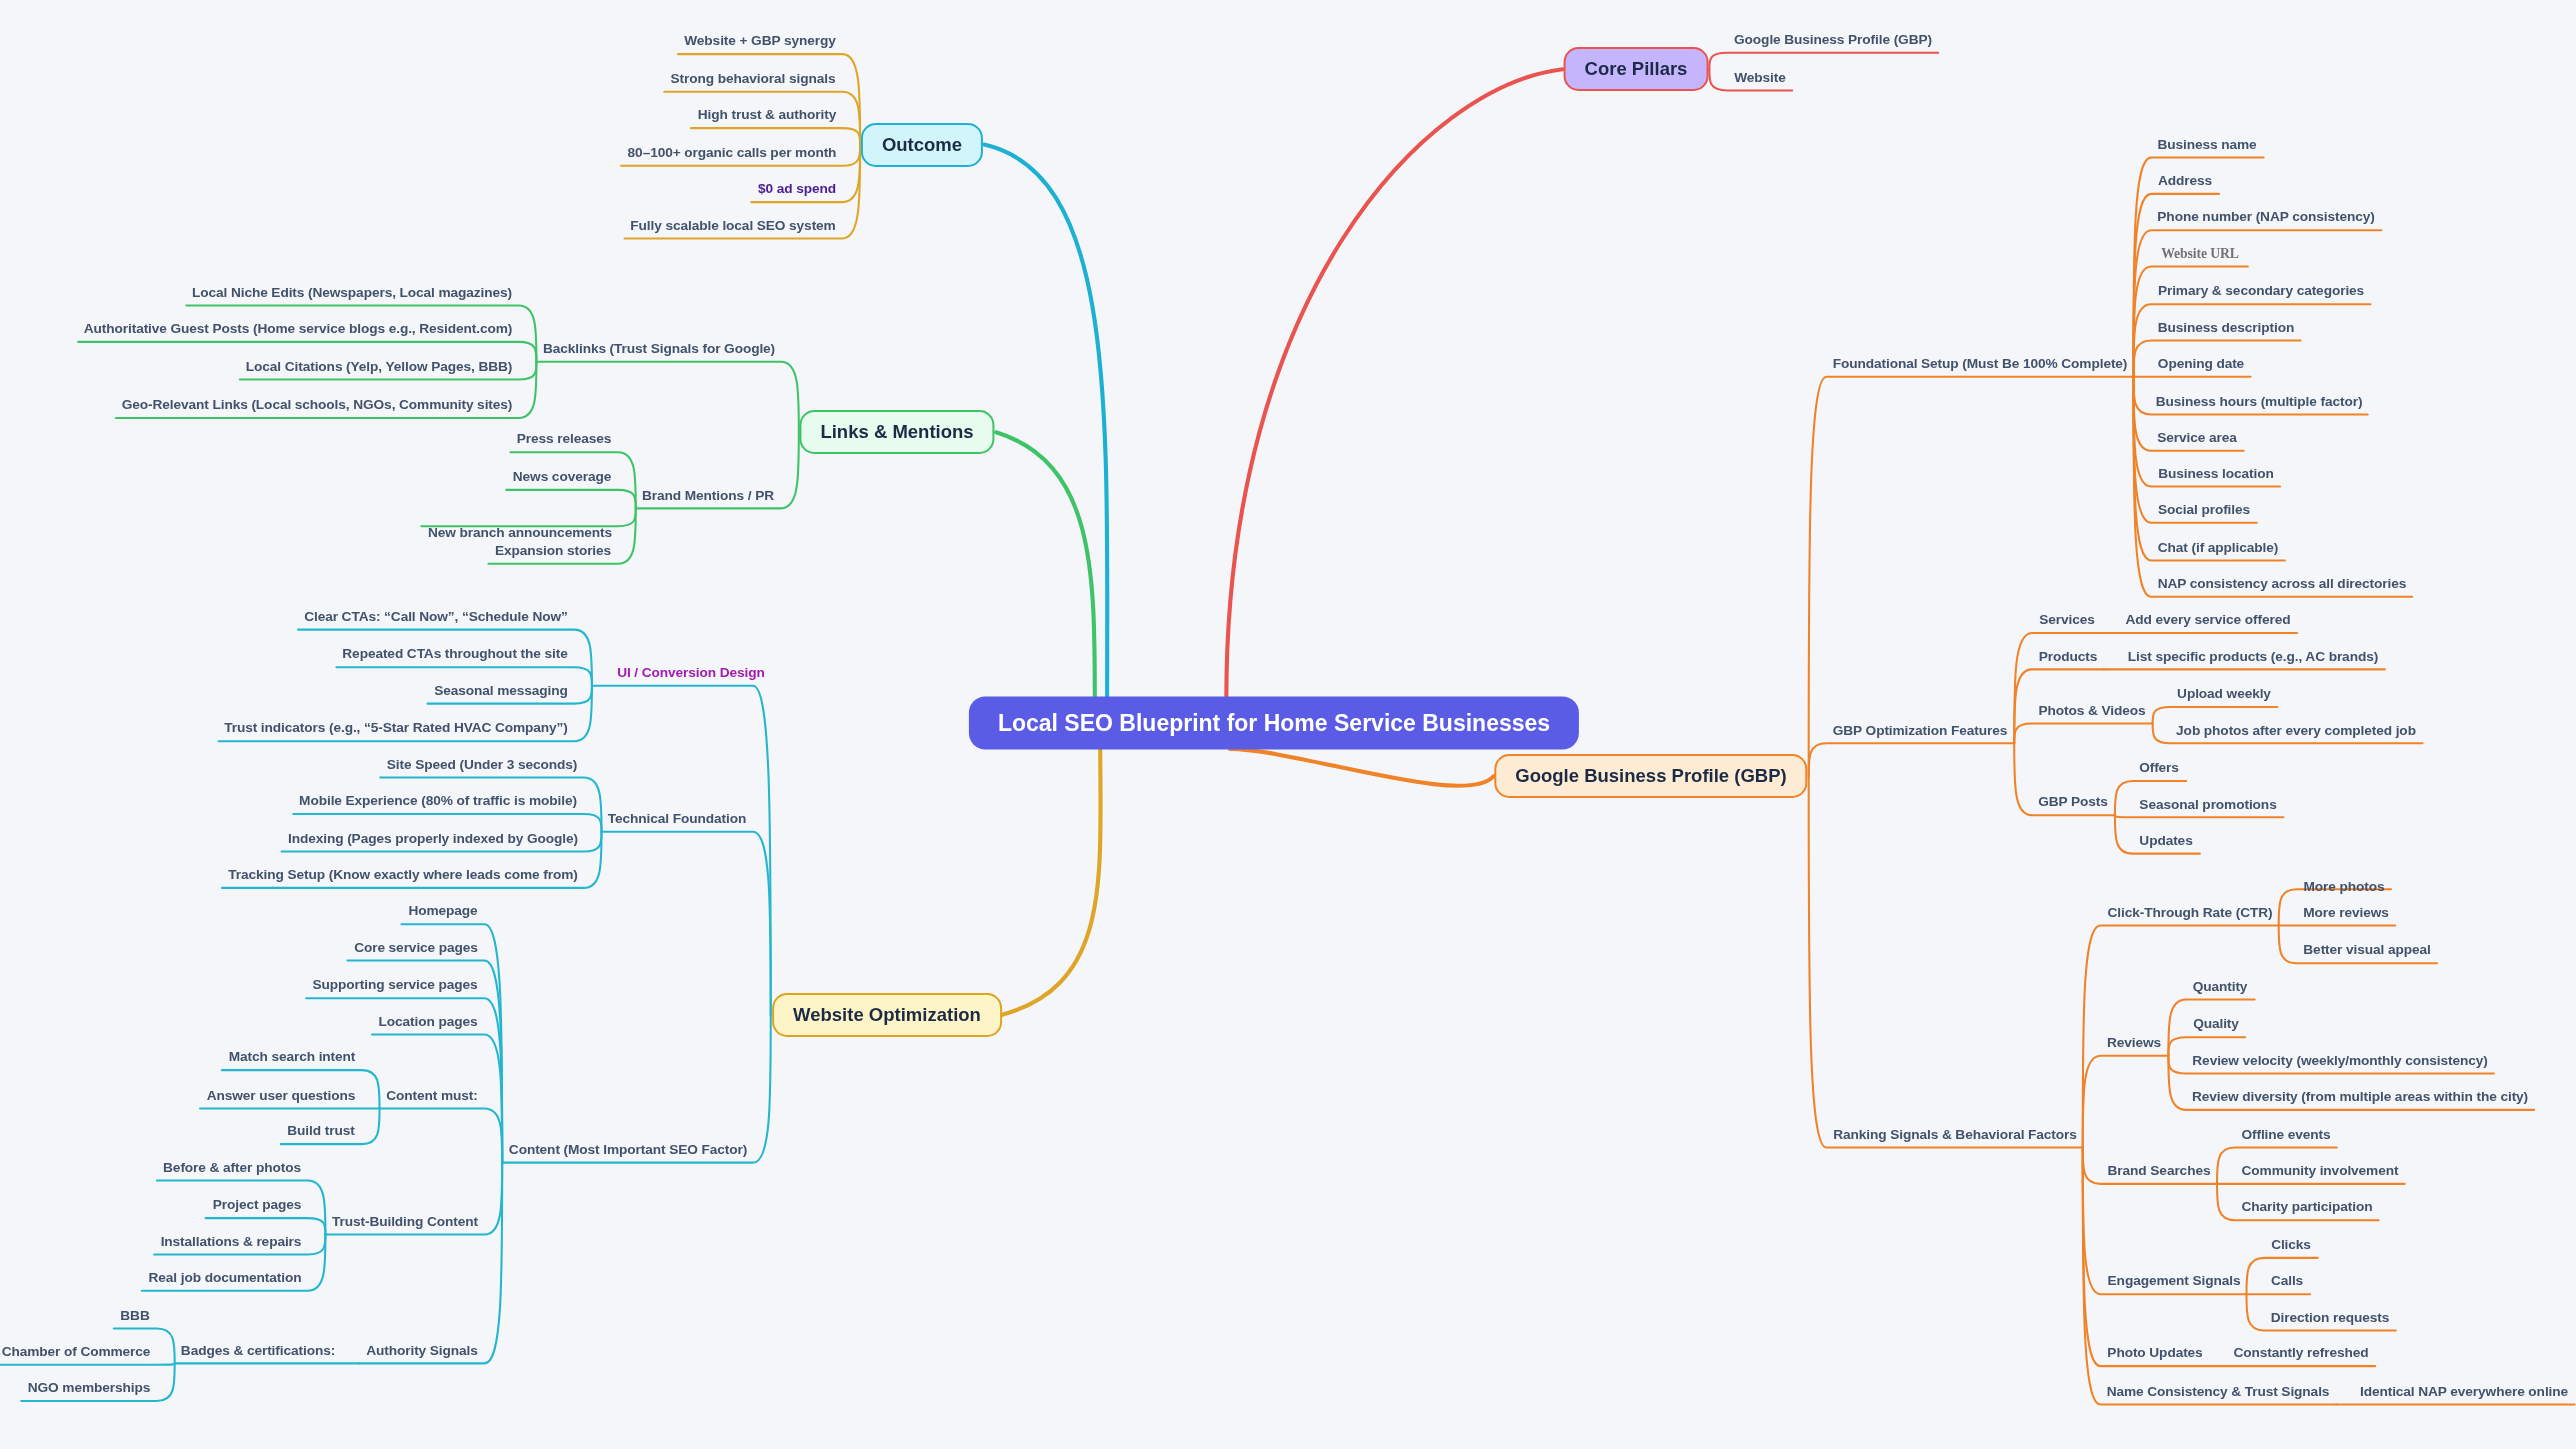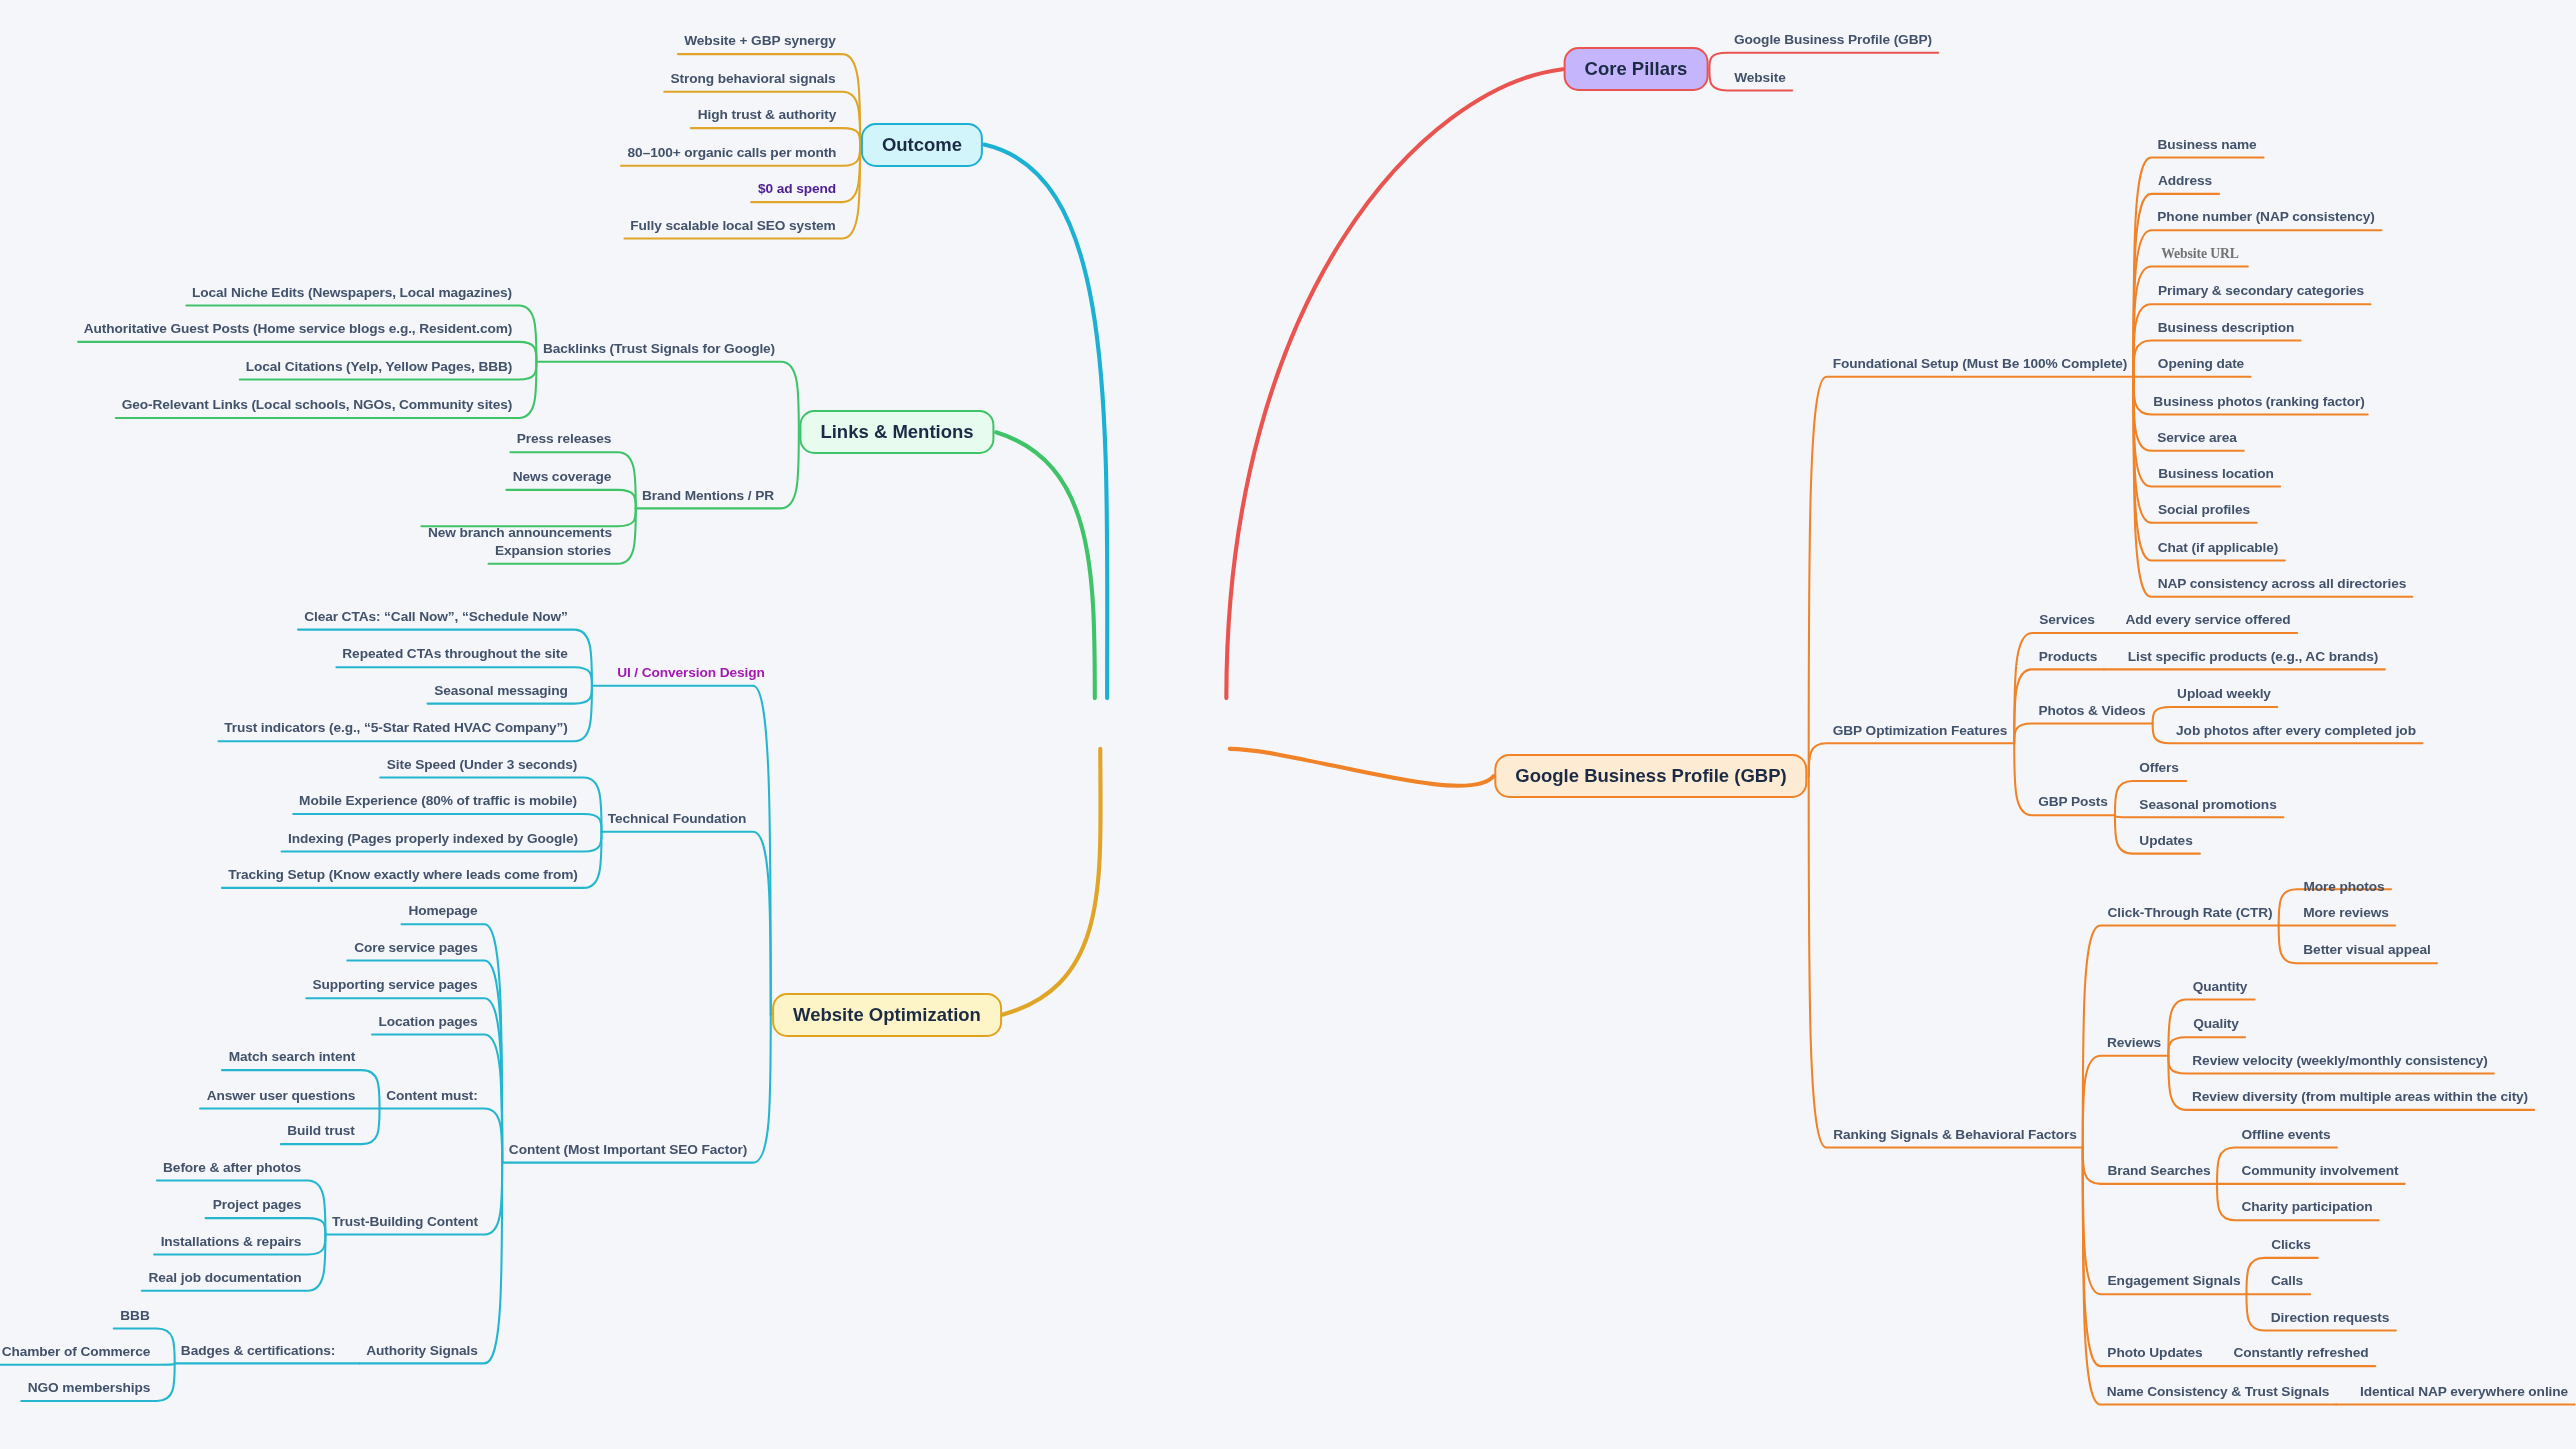--- a/index.html
+++ b/index.html
@@ -115,33 +115,34 @@
       <path d="M 475 1802 C 475 1787.6, 475 1778, 449 1778 L 300 1778" fill="none" stroke="#24b6cf" stroke-width="3" stroke-linecap="round"></path>
       <path d="M 475 1802 C 475 1819.4, 475 1831, 449 1831 L 225 1831" fill="none" stroke="#24b6cf" stroke-width="3" stroke-linecap="round"></path>
       <path d="M 475 1802 C 475 1851.2, 475 1884, 449 1884 L 207 1884" fill="none" stroke="#24b6cf" stroke-width="3" stroke-linecap="round"></path>
       <path d="M 733 1697 C 733 1872.8, 733 1990, 707 1990 L 525 1990" fill="none" stroke="#24b6cf" stroke-width="3" stroke-linecap="round"></path>
       <path d="M 525 1990 C 525 1990, 525 1990, 499 1990 L 255 1990" fill="none" stroke="#24b6cf" stroke-width="3" stroke-linecap="round"></path>
       <path d="M 255 1990 C 255 1959.4, 255 1939, 229 1939 L 166 1939" fill="none" stroke="#24b6cf" stroke-width="3" stroke-linecap="round"></path>
       <path d="M 255 1990 C 255 1991.2, 255 1992, 229 1992 L -7 1992" fill="none" stroke="#24b6cf" stroke-width="3" stroke-linecap="round"></path>
       <path d="M 255 1990 C 255 2023, 255 2045, 229 2045 L 31 2045" fill="none" stroke="#24b6cf" stroke-width="3" stroke-linecap="round"></path>
     </svg>
   <div id="nodes">
+    <div class="cnode" id="center" style="background: rgb(91, 92, 230); color: rgb(255, 255, 255); left: 1274px; top: 723px;">Local SEO Blueprint for Home Service Businesses</div>
   <div class="bnode" style="background: #c4b5fd; border-color: rgb(233, 84, 80); color: rgb(28, 43, 69); left: 1636px; top: 69px;">Core Pillars</div>
       <div class="topic" style="color: rgb(66, 82, 107); left: 1833px; top: 48px;">Google Business Profile (GBP)</div>
       <div class="topic" style="color: rgb(66, 82, 107); left: 1760px; top: 86px;">Website</div>
       <div class="bnode" style="background: rgb(253, 235, 211); border-color: rgb(240, 130, 39); color: rgb(28, 43, 69); left: 1651px; top: 776px;">Google Business Profile (GBP)</div>
       <div class="topic" style="color: rgb(66, 82, 107); left: 1980px; top: 372px;">Foundational Setup (Must Be 100% Complete)</div>
       <div class="topic" style="color: rgb(66, 82, 107); left: 2207px; top: 153px;">Business name</div>
       <div class="topic" style="color: rgb(66, 82, 107); left: 2185px; top: 189px;">Address</div>
       <div class="topic" style="color: rgb(66, 82, 107); left: 2266px; top: 225px;">Phone number (NAP consistency)</div>
       <div class="topic" style="color: #737373; left: 2200px; top: 262px; font-family: Liberation Serif, serif;">Website URL</div>
       <div class="topic" style="color: rgb(66, 82, 107); left: 2261px; top: 299px;">Primary &amp; secondary categories</div>
       <div class="topic" style="color: rgb(66, 82, 107); left: 2226px; top: 336px;">Business description</div>
       <div class="topic" style="color: rgb(66, 82, 107); left: 2201px; top: 372px;">Opening date</div>
-      <div class="topic" style="color: rgb(66, 82, 107); left: 2259px; top: 410px;">Business photos (ranking factor)</div>
+      <div class="topic" style="color: rgb(66, 82, 107); left: 2259px; top: 410px;">Business hours (multiple factor)</div>
       <div class="topic" style="color: rgb(66, 82, 107); left: 2197px; top: 446px;">Service area</div>
       <div class="topic" style="color: rgb(66, 82, 107); left: 2216px; top: 482px;">Business location</div>
       <div class="topic" style="color: rgb(66, 82, 107); left: 2204px; top: 518px;">Social profiles</div>
       <div class="topic" style="color: rgb(66, 82, 107); left: 2218px; top: 556px;">Chat (if applicable)</div>
       <div class="topic" style="color: rgb(66, 82, 107); left: 2282px; top: 592px;">NAP consistency across all directories</div>
       <div class="topic" style="color: rgb(66, 82, 107); left: 1920px; top: 739px;">GBP Optimization Features</div>
       <div class="topic" style="color: rgb(66, 82, 107); left: 2067px; top: 628px;">Services</div>
       <div class="topic" style="color: rgb(66, 82, 107); left: 2208px; top: 628px;">Add every service offered</div>
       <div class="topic" style="color: rgb(66, 82, 107); left: 2068px; top: 665px;">Products</div>
       <div class="topic" style="color: rgb(66, 82, 107); left: 2253px; top: 665px;">List specific products (e.g., AC brands)</div>

